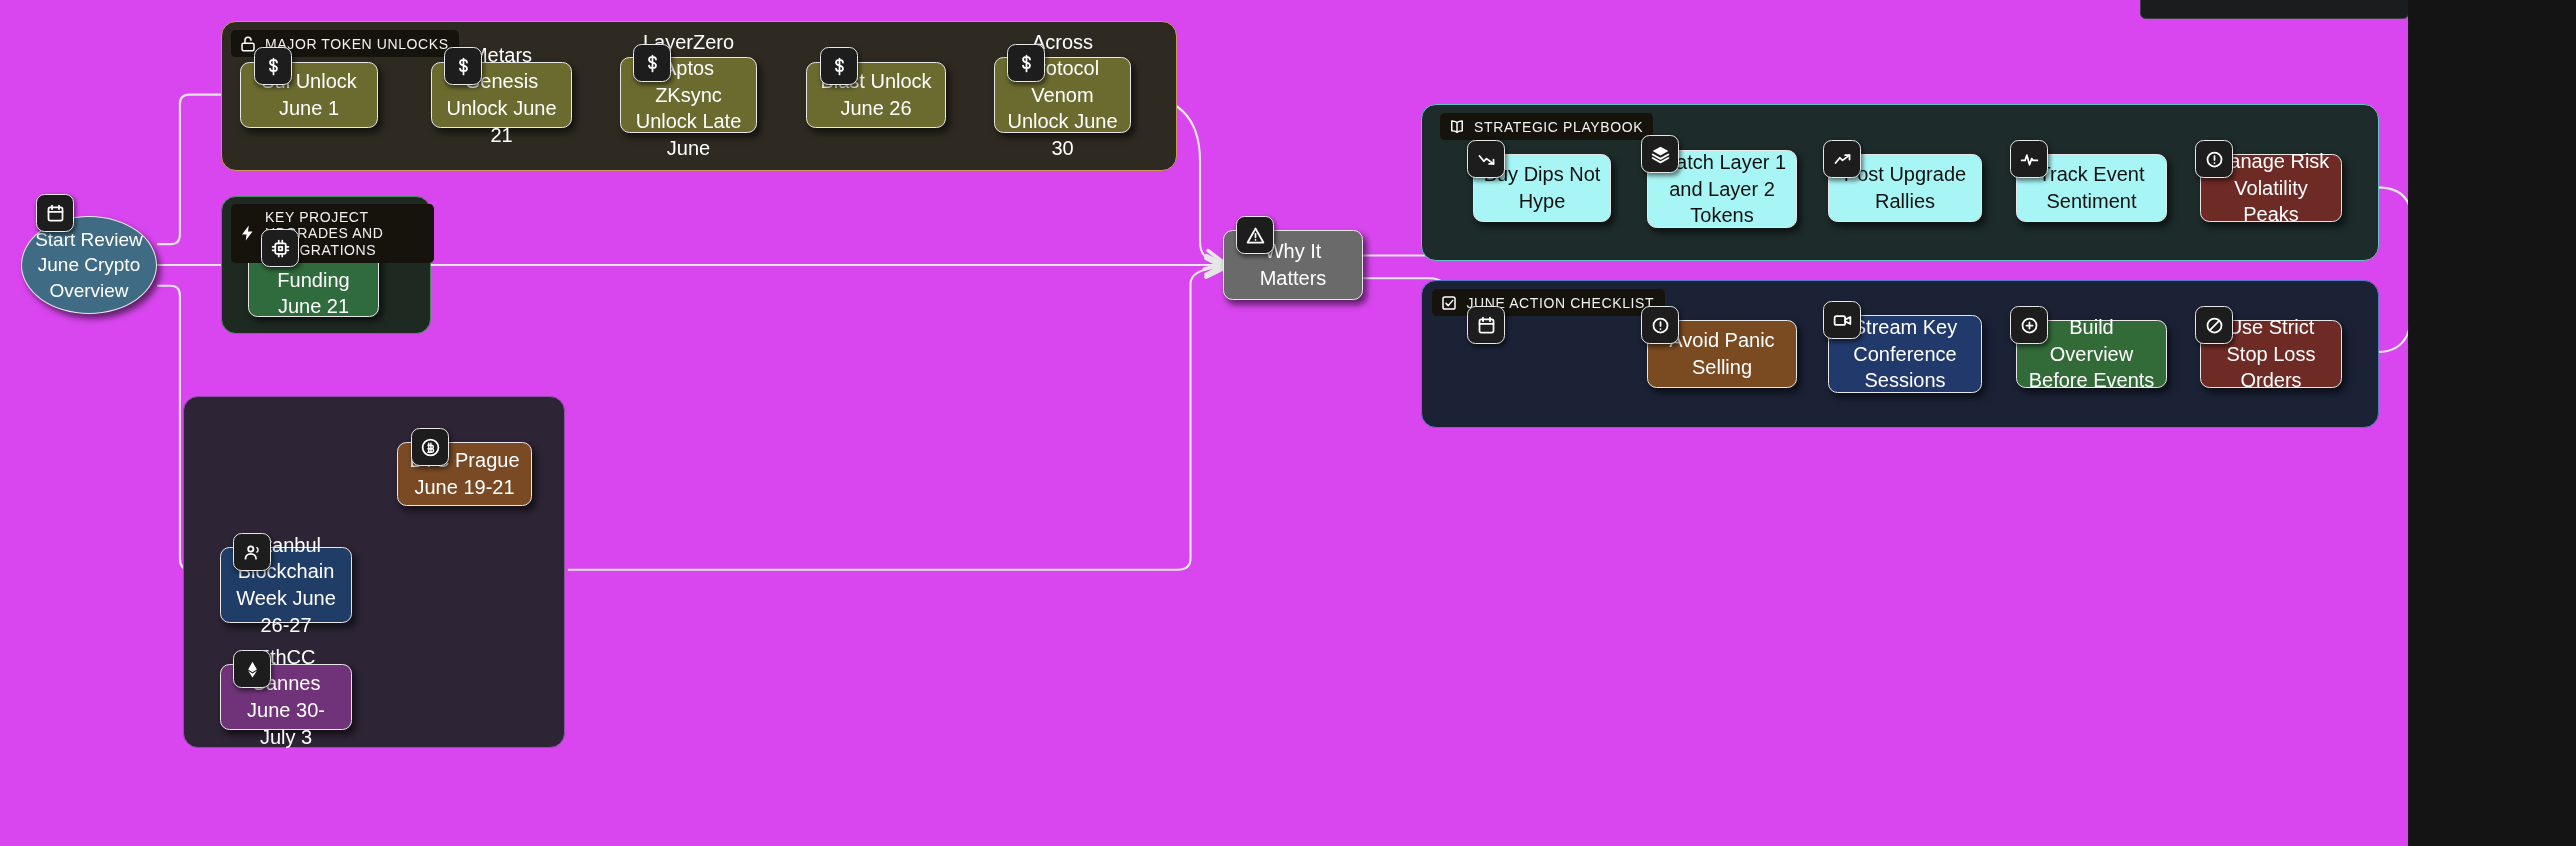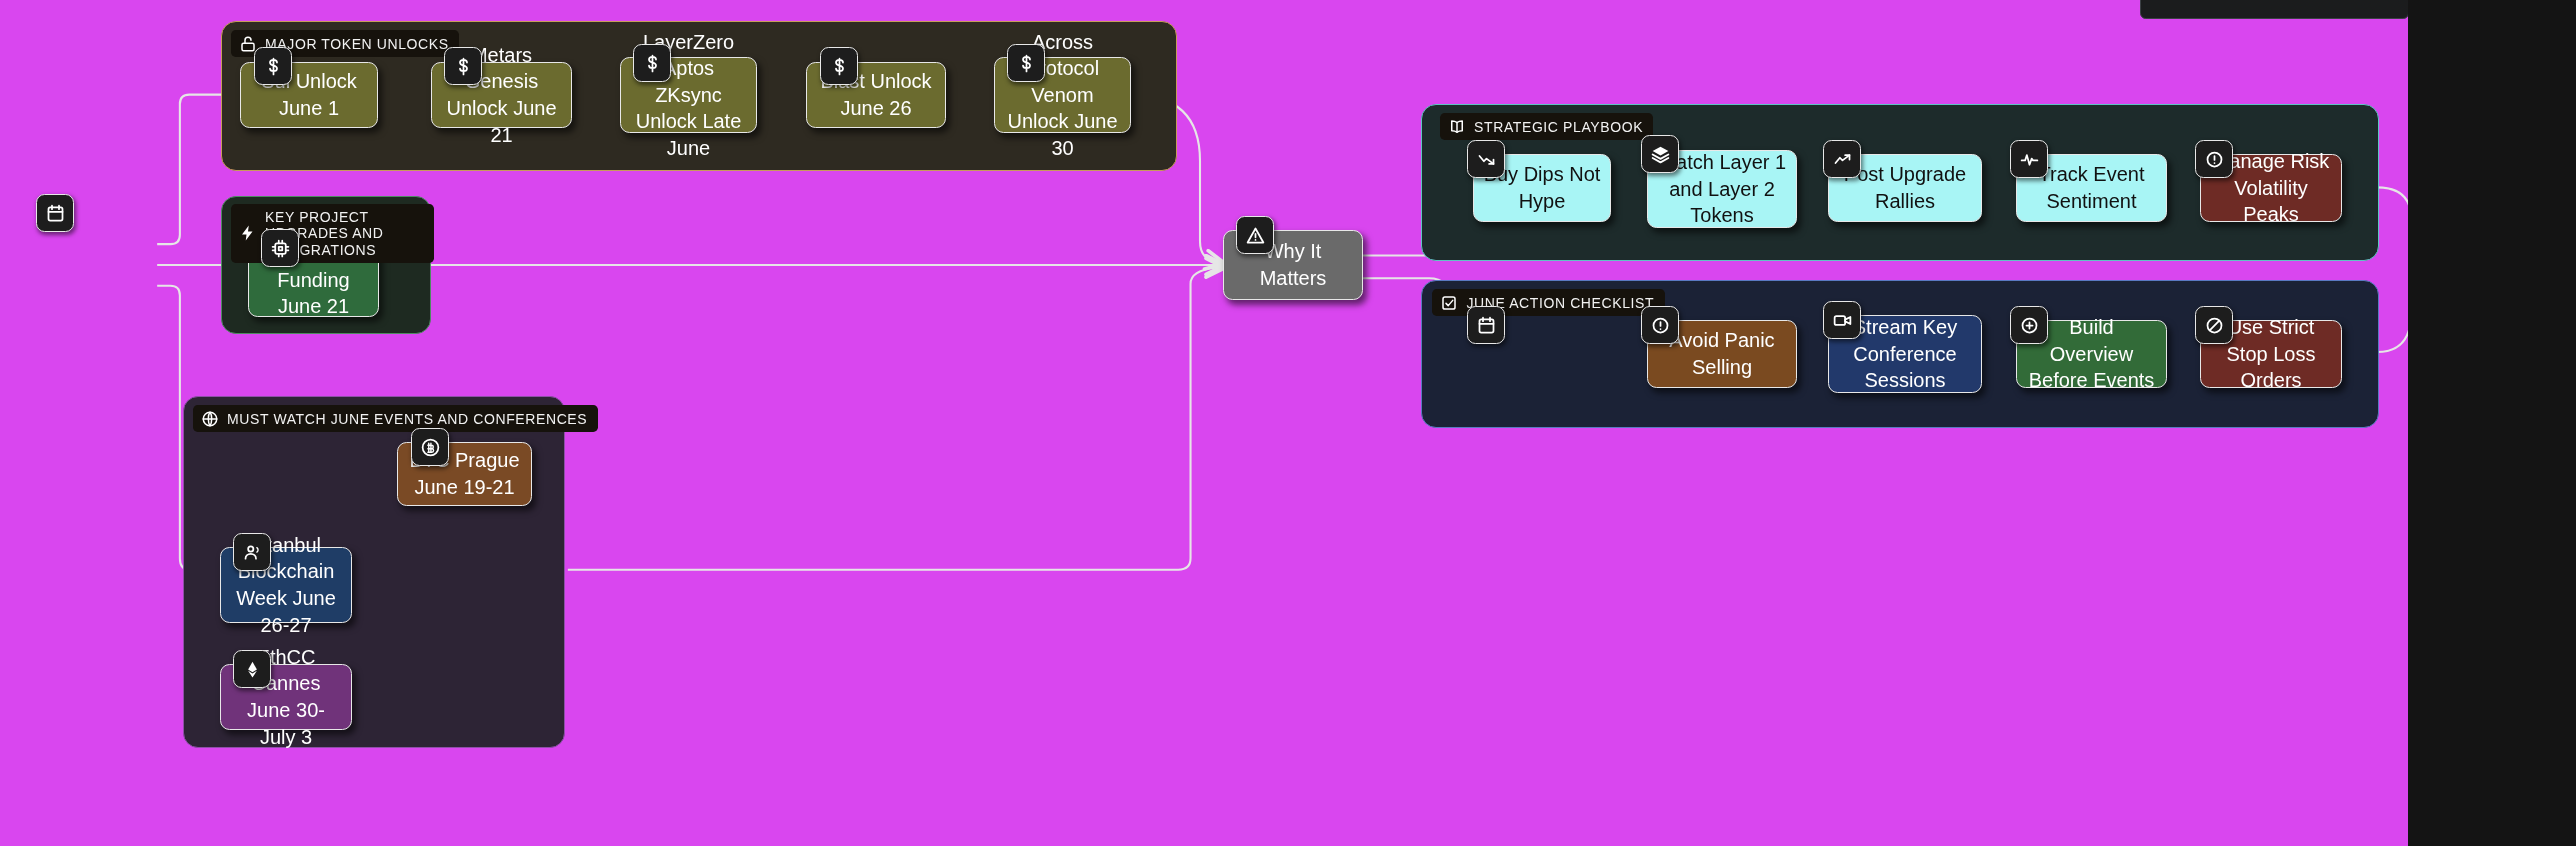--- a/index.html
+++ b/index.html
@@ -152,27 +152,20 @@
     </div>
   <div class="badge" style="left:261px;top:229px;">
     <svg viewBox="0 0 24 24">
         <rect x="6" y="6" width="12" height="12" rx="2"></rect>
       <rect x="10" y="10" width="4" height="4"></rect>
         <path d="M10 3v3M14 3v3M10 18v3M14 18v3M3 10h3M3 14h3M18 10h3M18 14h3"></path>
       </svg>
     </div>
 
   <div class="cluster" style="left:183px;top:396px;width:382px;height:352px;border-color:#8e4fa8;background:#2d2435;"></div>
-  <div class="cluster-label" style="left:193px;top:405px;">
-    <span class="lbl-ico"><svg viewBox="0 0 24 24">
-      <circle cx="12" cy="12" r="9"></circle>
-          <path d="M3 12h18M12 3c3 3.5 3 14 0 18M12 3c-3 3.5-3 14 0 18"></path>
-        </svg></span>
-    <span>MUST WATCH JUNE EVENTS AND CONFERENCES</span>
-  </div>
 
   <div class="node" style="left:397px;top:442px;width:135px;height:64px;background:#7a4a25;">
     <span>BTC Prague June 19-21</span>
     </div>
   <div class="badge" style="left:411px;top:428px;">
     <svg viewBox="0 0 24 24">
         <circle cx="12" cy="12" r="9"></circle>
       <path d="M10 7v10M12.5 7v10M9 9.5h4.2a2 2 0 0 1 0 4H9h4.5a2 2 0 0 1 0 4H9" stroke-width="1.6"></path>
       </svg>
     </div>
@@ -315,20 +308,23 @@
   <div class="node" style="left:2200px;top:320px;width:142px;height:68px;background:#6e2b25;">
     <span>Use Strict Stop Loss Orders</span>
     </div>
   <div class="badge" style="left:2195px;top:306px;">
     <svg viewBox="0 0 24 24">
         <circle cx="12" cy="12" r="8"></circle>
         <path d="M6.5 17.5l11-11"></path>
       </svg>
     </div>
 
+  <div class="node ellipse" style="left:21px;top:216px;width:136px;height:98px;background:#3f6c84;font-size:19px;">
+    <span>Start Review June Crypto Overview</span>
+    </div>
   <div class="badge" style="left:36px;top:194px;">
     <svg viewBox="0 0 24 24">
         <rect x="4" y="5" width="16" height="15" rx="2"></rect>
         <path d="M4 10h16M8 3v4M16 3v4"></path>
       </svg>
     </div>
 
   <div class="node stadium" style="left:2434px;top:232px;width:132px;height:70px;background:#3f8a3f;">
     <span>End User Acts on Insights</span>
     </div>

